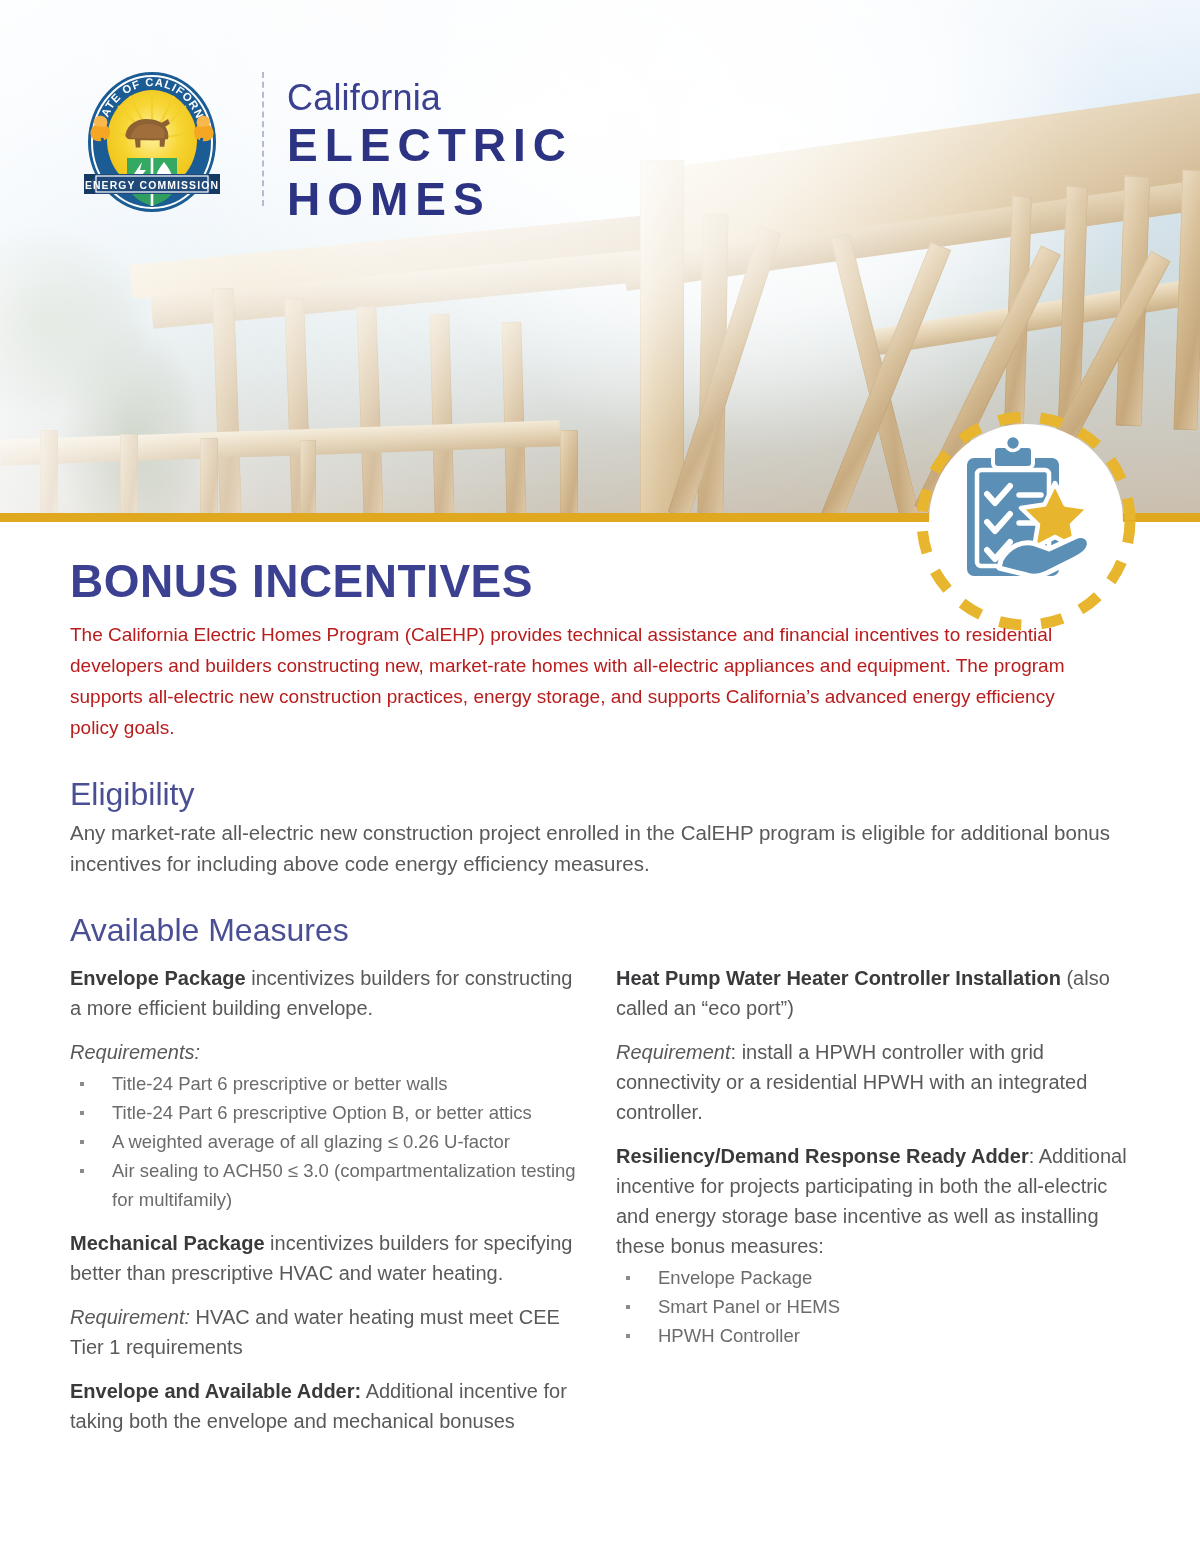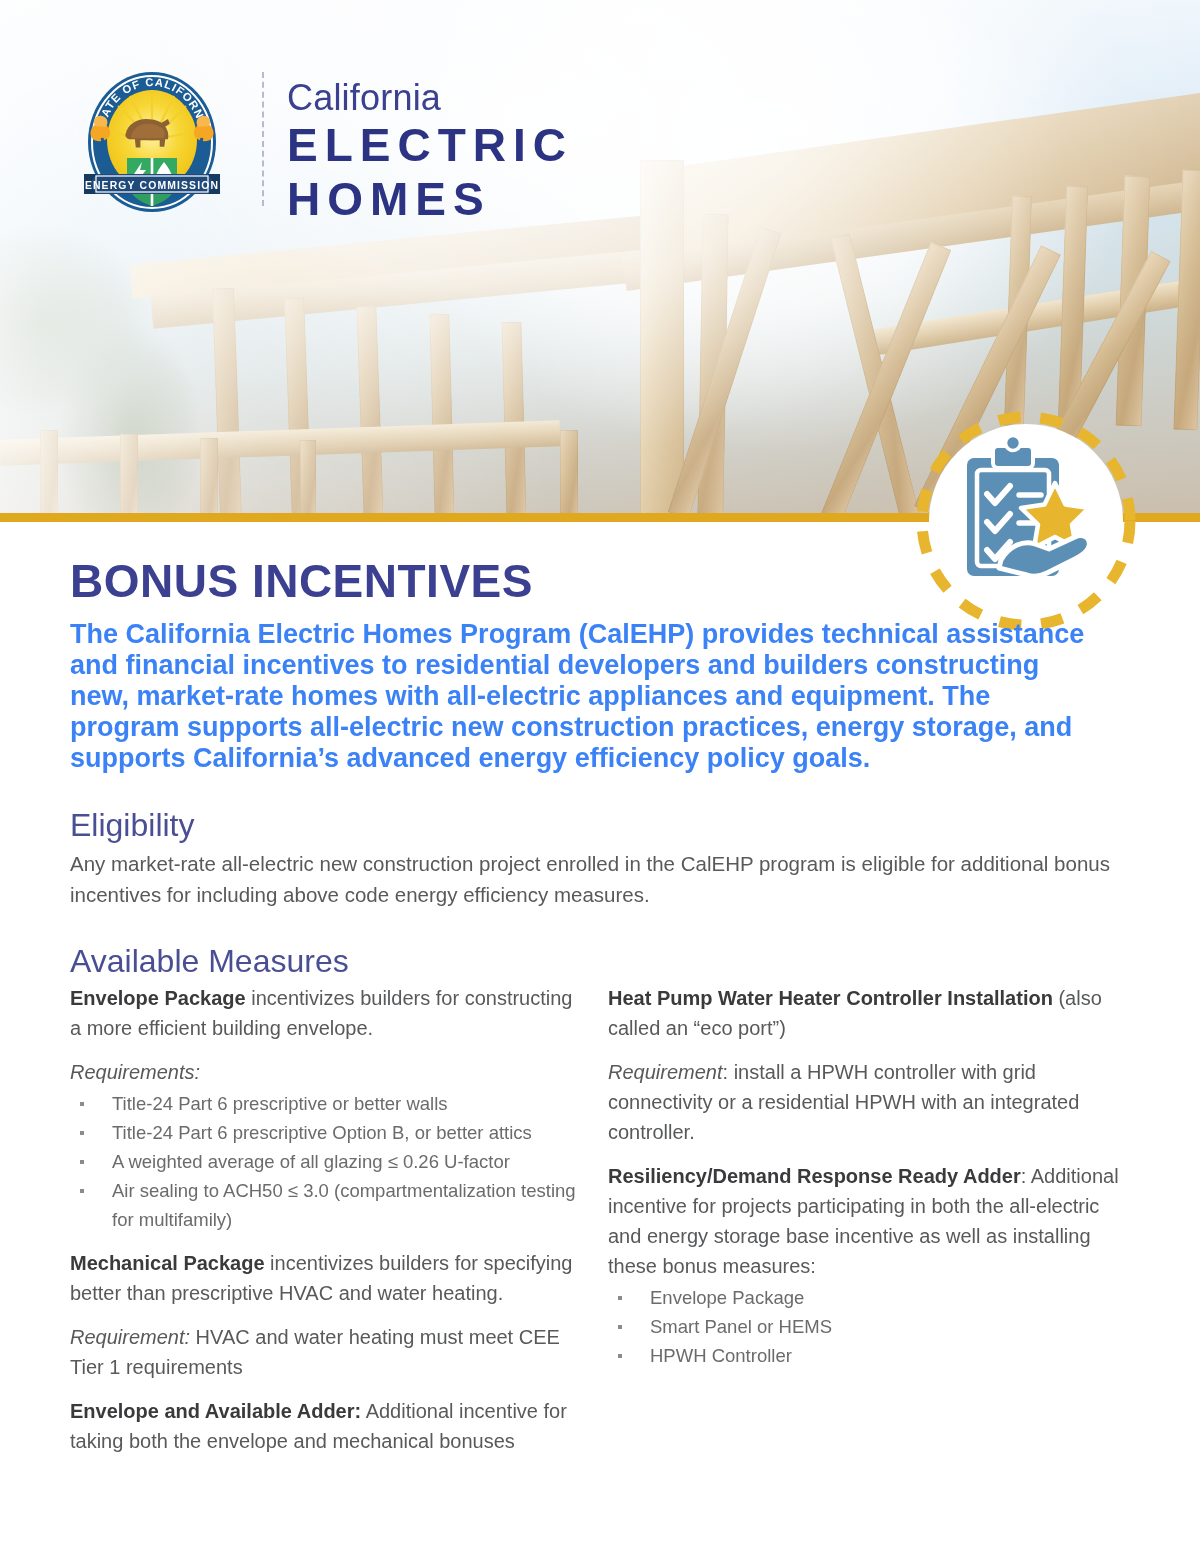--- a/index.html
+++ b/index.html
@@ -51,25 +51,25 @@
   .wm-main{font-size:46px;line-height:54px;color:#2c3382;font-weight:700;letter-spacing:7px;
            font-family:"Liberation Sans", sans-serif;}
 
   
   .badge{position:absolute;left:915px;top:410px;width:222px;height:222px;}
 
   
   .content{position:absolute;left:0;top:527px;width:1200px;}
   .pad{padding:28px 70px 0 70px;}
   h1.title{margin:0;font-size:46px;line-height:52px;color:#3b4190;font-weight:700;letter-spacing:.5px;}
-  p.intro{margin:12px 0 0 0;font-size:27px;line-height:31px;color:#3b82f6;max-width:1030px;font-weight:700;}
+  p.intro{margin:12px 0 0 0;font-size:19px;line-height:31px;color:#b91c1c;max-width:1030px;font-weight:400;}
   h2.sec{margin:32px 0 0 0;font-size:32px;line-height:38px;color:#4a4f94;font-weight:400;}
   p.secbody{margin:4px 0 0 0;font-size:20.5px;line-height:31px;color:#58595b;max-width:1060px;}
 
-  .cols{display:flex;gap:24px;margin-top:3px;}
+  .cols{display:flex;gap:32px;margin-top:14px;}
   .col{width:514px;}
   .col p{margin:0 0 0 0;font-size:20px;line-height:30px;color:#58595b;}
   .col p.block{margin-top:14px;}
   .col p.first{margin-top:0;}
   .col b{color:#3a3a3c;font-weight:700;}
   .col i{font-style:italic;}
   ul.bul{list-style:none;margin:2px 0 0 0;padding:0;}
   ul.bul li{position:relative;padding-left:42px;font-size:18.5px;line-height:29px;color:#6a6b6d;}
   ul.bul li::before{content:"";position:absolute;left:10px;top:13px;width:3.5px;height:3.5px;background:#8a8b8d;border-radius:0;}
 </style>

